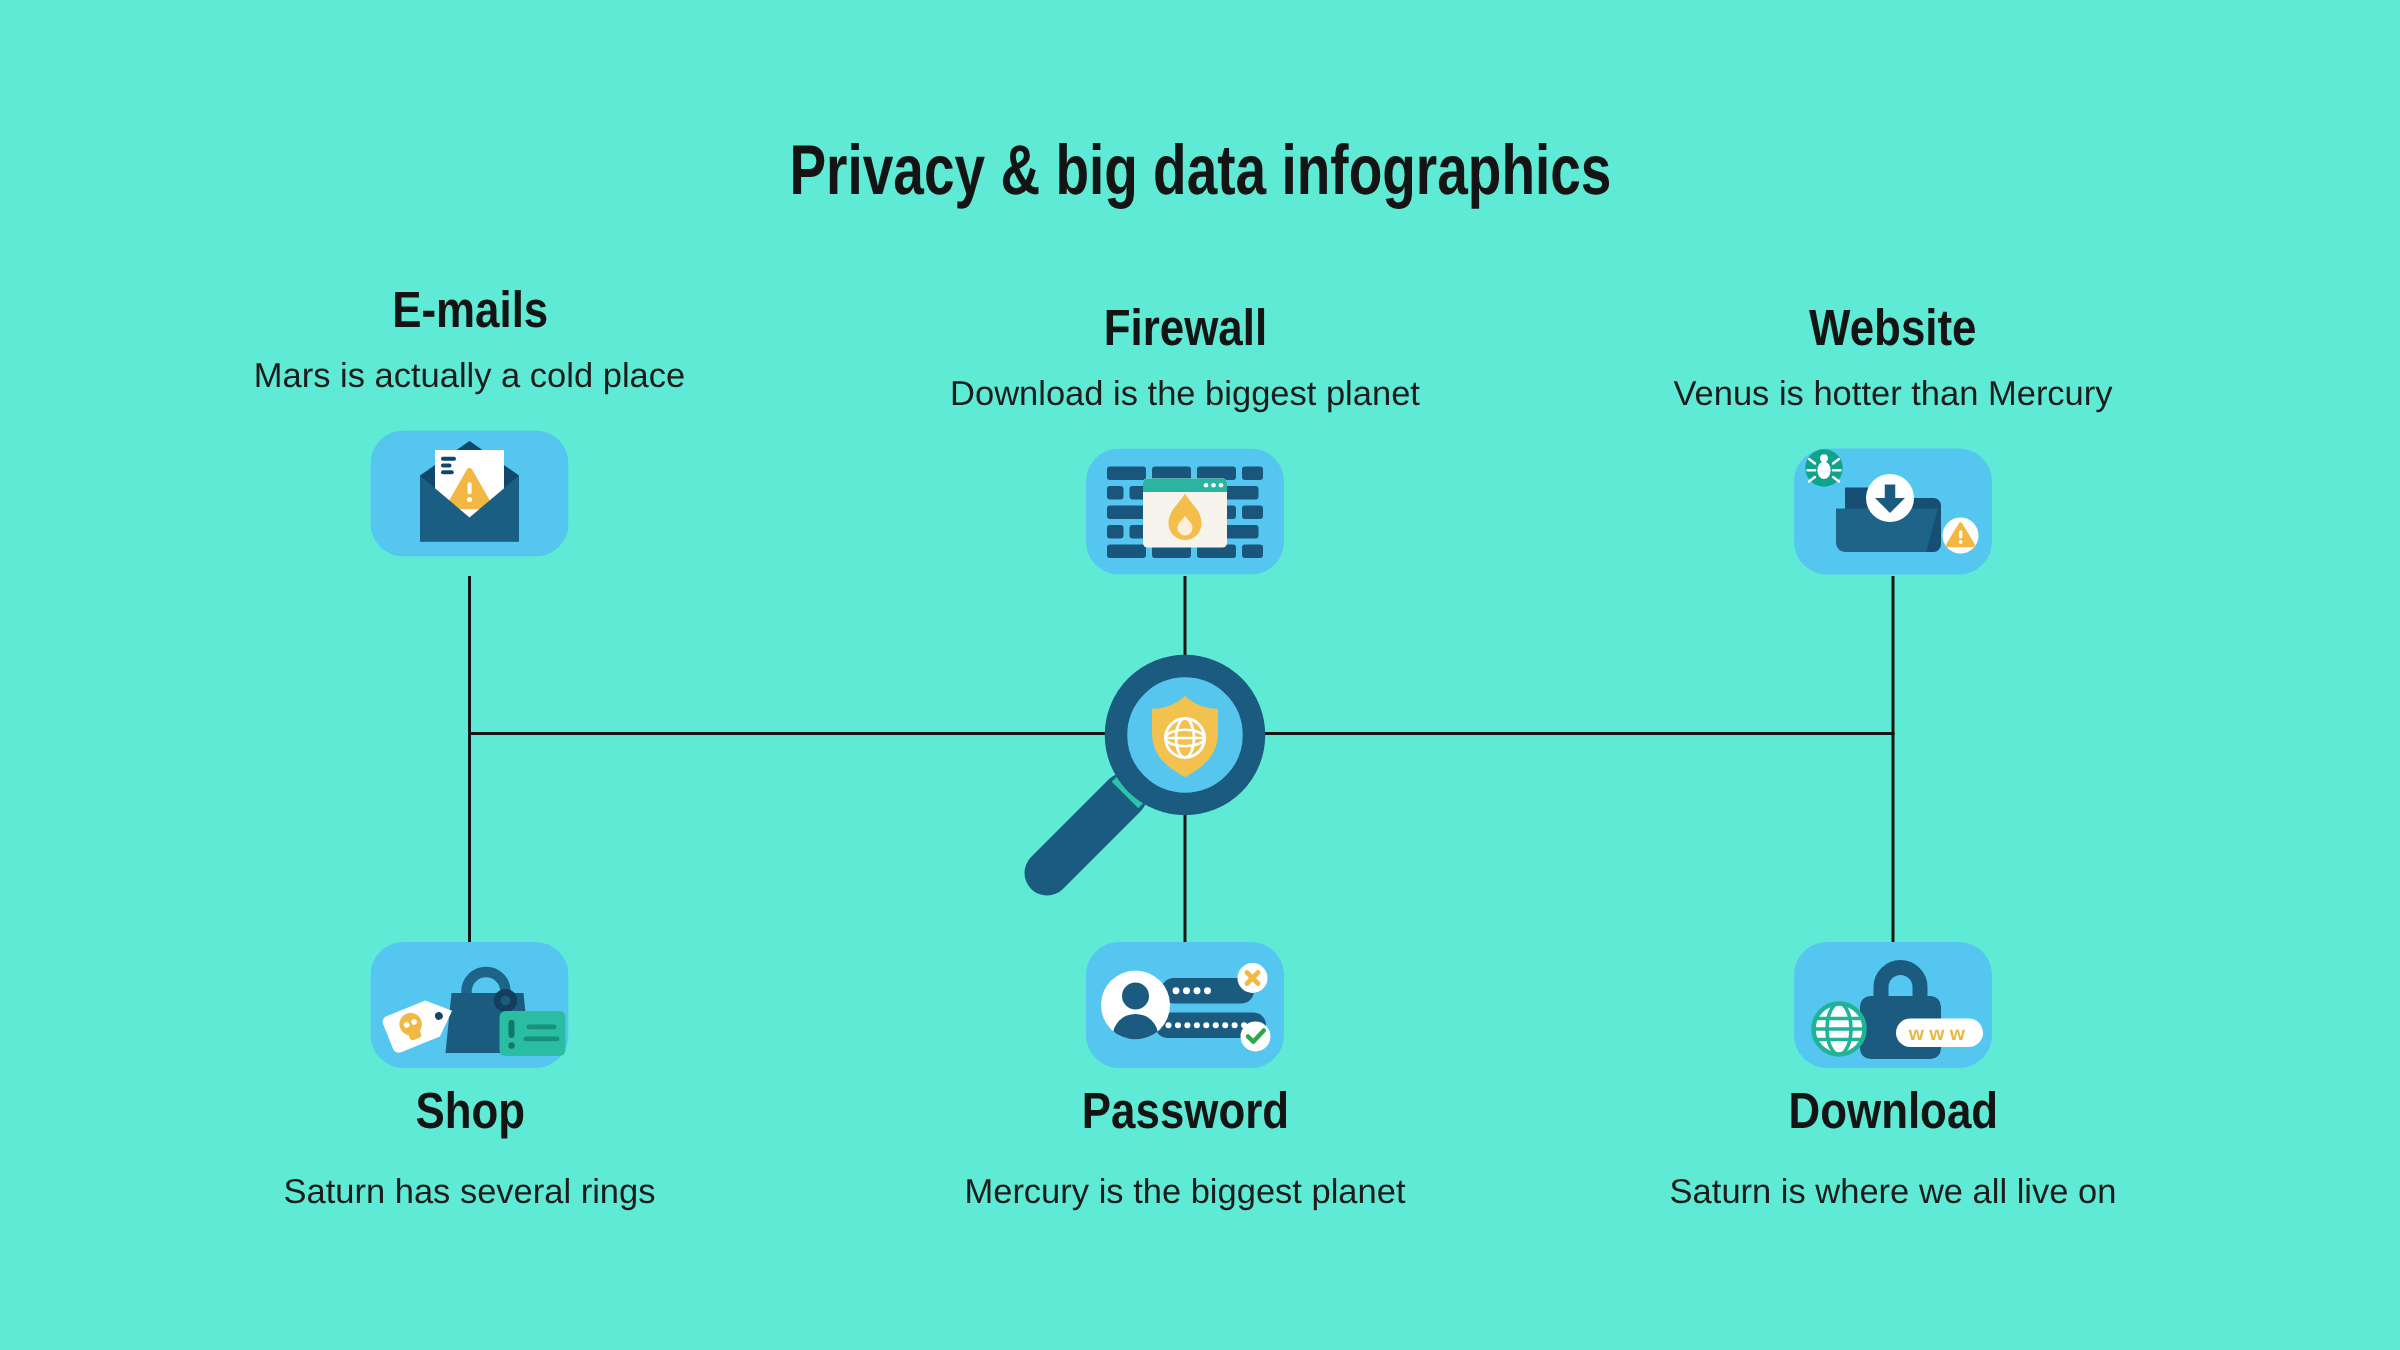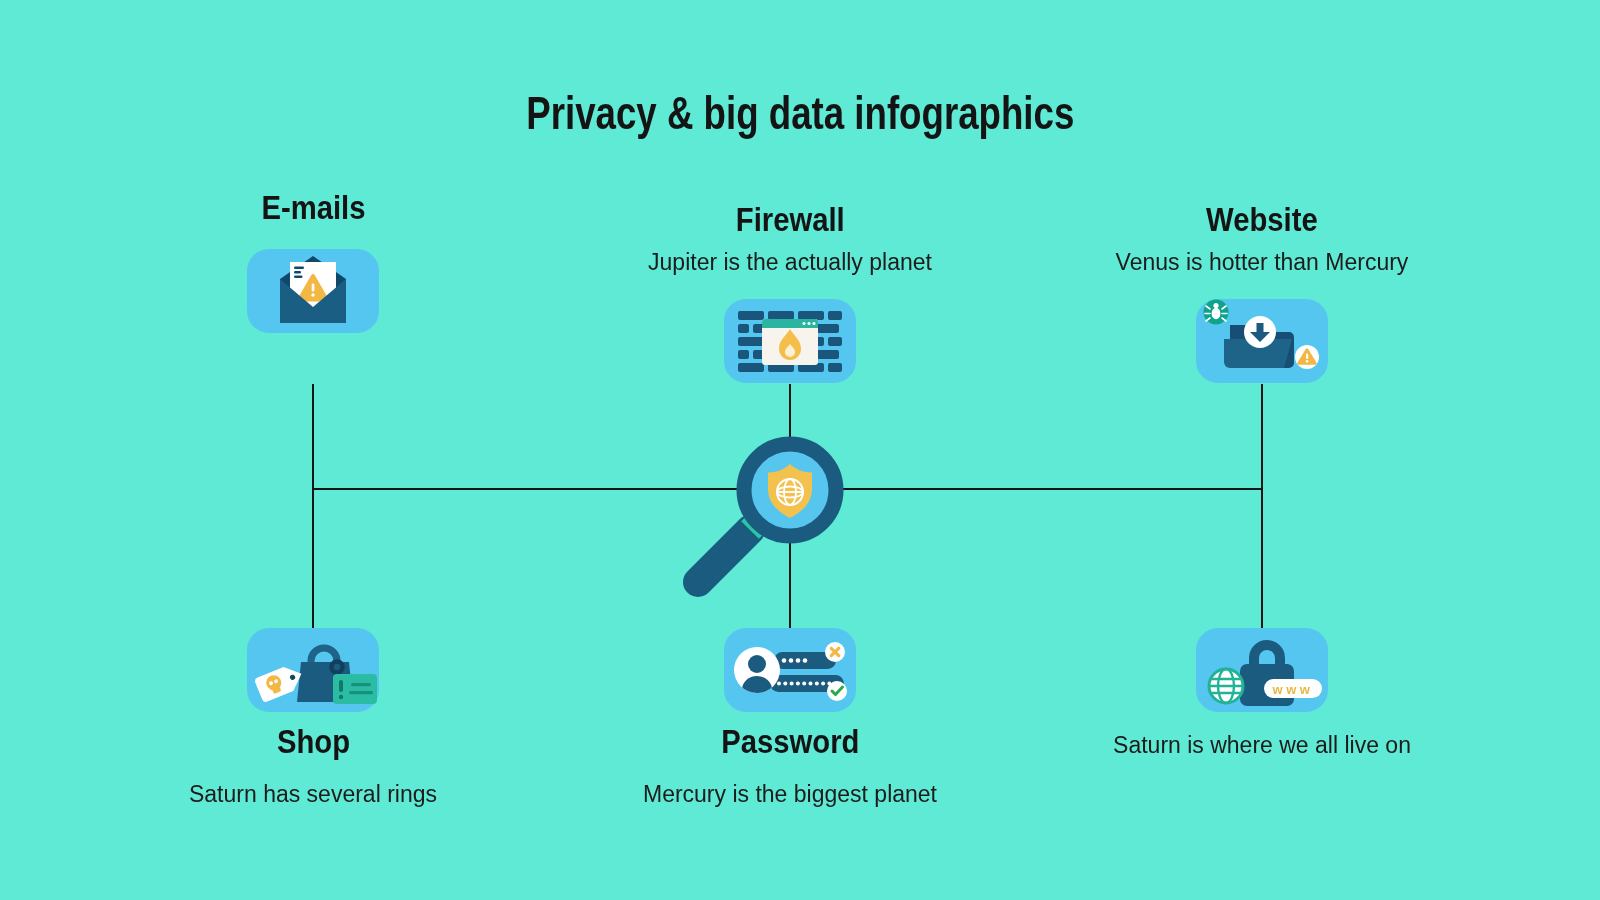--- a/index.html
+++ b/index.html
@@ -34,41 +34,42 @@
 
   <h1 class="page-title"><span class="condense">Privacy &amp; big data infographics</span></h1>
 
   <div class="line" style="left:312px; top:488px; width:951px; height:2px;"></div>
   <div class="line" style="left:312px; top:384px; width:2px; height:245px;"></div>
   <div class="line" style="left:789px; top:384px; width:2px; height:245px;"></div>
   <div class="line" style="left:1261px; top:384px; width:2px; height:245px;"></div>
 
   <div class="node top" style="left:83px; top:188px;">
     <h2 class="node-heading"><span class="condense-sm">E-mails</span></h2>
+    <div class="node-desc">Mars is actually a cold place</div>
     <svg class="tile" width="132" height="84" viewBox="0 0 132 84">
       <rect x="0" y="0" width="132" height="84" rx="22" fill="#55C6EF"></rect>
       <g>
         <polygon points="33,30 66,7 99,30 99,74 33,74" fill="#10486B"></polygon>
         <rect x="43" y="13" width="46" height="50" fill="#FFFFFF"></rect>
         <rect x="47" y="17.5" width="10" height="2.6" rx="1.3" fill="#10486B"></rect>
         <rect x="47" y="22" width="7" height="2.6" rx="1.3" fill="#10486B"></rect>
         <rect x="47" y="26.5" width="8.5" height="2.6" rx="1.3" fill="#10486B"></rect>
         <g>
           <path d="M66,27 L79.5,50.5 L52.5,50.5 Z" fill="#F2B843" stroke="#F2B843" stroke-width="4" stroke-linejoin="round"></path>
           <rect x="64.7" y="34.5" width="2.7" height="8" rx="1.3" fill="#FFFFFF"></rect>
           <circle cx="66" cy="46" r="1.7" fill="#FFFFFF"></circle>
         </g>
         <polygon points="33,30 66,58 99,30 99,74 33,74" fill="#1B5E84"></polygon>
       </g>
     </svg>
   </div>
 
   <div class="node top" style="left:560px; top:200px;">
     <h2 class="node-heading"><span class="condense-sm">Firewall</span></h2>
-    <div class="node-desc">Jupiter is the actually planet</div>
+    <div class="node-desc">Download is the biggest planet</div>
     <svg class="tile" width="132" height="84" viewBox="0 0 132 84">
       <rect x="0" y="0" width="132" height="84" rx="22" fill="#55C6EF"></rect>
       <g fill="#1A567C">
         <rect x="14" y="12" width="26" height="9" rx="2"></rect>
           <rect x="44" y="12" width="26" height="9" rx="2"></rect>
           <rect x="74" y="12" width="26" height="9" rx="2"></rect>
           <rect x="104" y="12" width="14" height="9" rx="2"></rect>
         <rect x="14" y="25" width="11" height="9" rx="2"></rect>
           <rect x="29" y="25" width="26" height="9" rx="2"></rect>
           <rect x="59" y="25" width="26" height="9" rx="2"></rect>
@@ -225,20 +226,21 @@
           <line x1="12" y1="51" x2="48" y2="51"></line>
           <line x1="12" y1="58" x2="48" y2="58"></line>
           <line x1="12" y1="65" x2="48" y2="65"></line>
         </g>
       </g>
       <g>
         <rect x="68" y="51" width="58" height="19" rx="9.5" fill="#FFFFFF"></rect>
         <text x="97" y="65.5" text-anchor="middle" font-family="Liberation Sans, sans-serif" font-weight="bold" font-size="13" letter-spacing="3.5" fill="#E9B844">www</text>
       </g>
     </svg>
+    <h2 class="node-heading"><span class="condense-sm">Download</span></h2>
     <div class="node-desc">Saturn is where we all live on</div>
   </div>
 
   <svg class="magnifier" width="220" height="220" viewBox="0 0 220 220">
     <line x1="100" y1="120" x2="48" y2="172" stroke="#1B5B80" stroke-width="30" stroke-linecap="round"></line>
     <line x1="112" y1="108" x2="100" y2="120" stroke="#2BC4A8" stroke-width="25"></line>
     <circle cx="140" cy="80" r="46" fill="#56C6EF" stroke="#1B5B80" stroke-width="15"></circle>
     <g>
       <path d="M140,54 c7,6.5 14.5,8.5 22,8.5 v16 c0,14.5 -9.5,23 -22,29.5 c-12.5,-6.5 -22,-15 -22,-29.5 v-16 c7.5,0 15,-2 22,-8.5 z" fill="#F2C14E"></path>
       <g stroke="#FFFFFF" fill="none">

